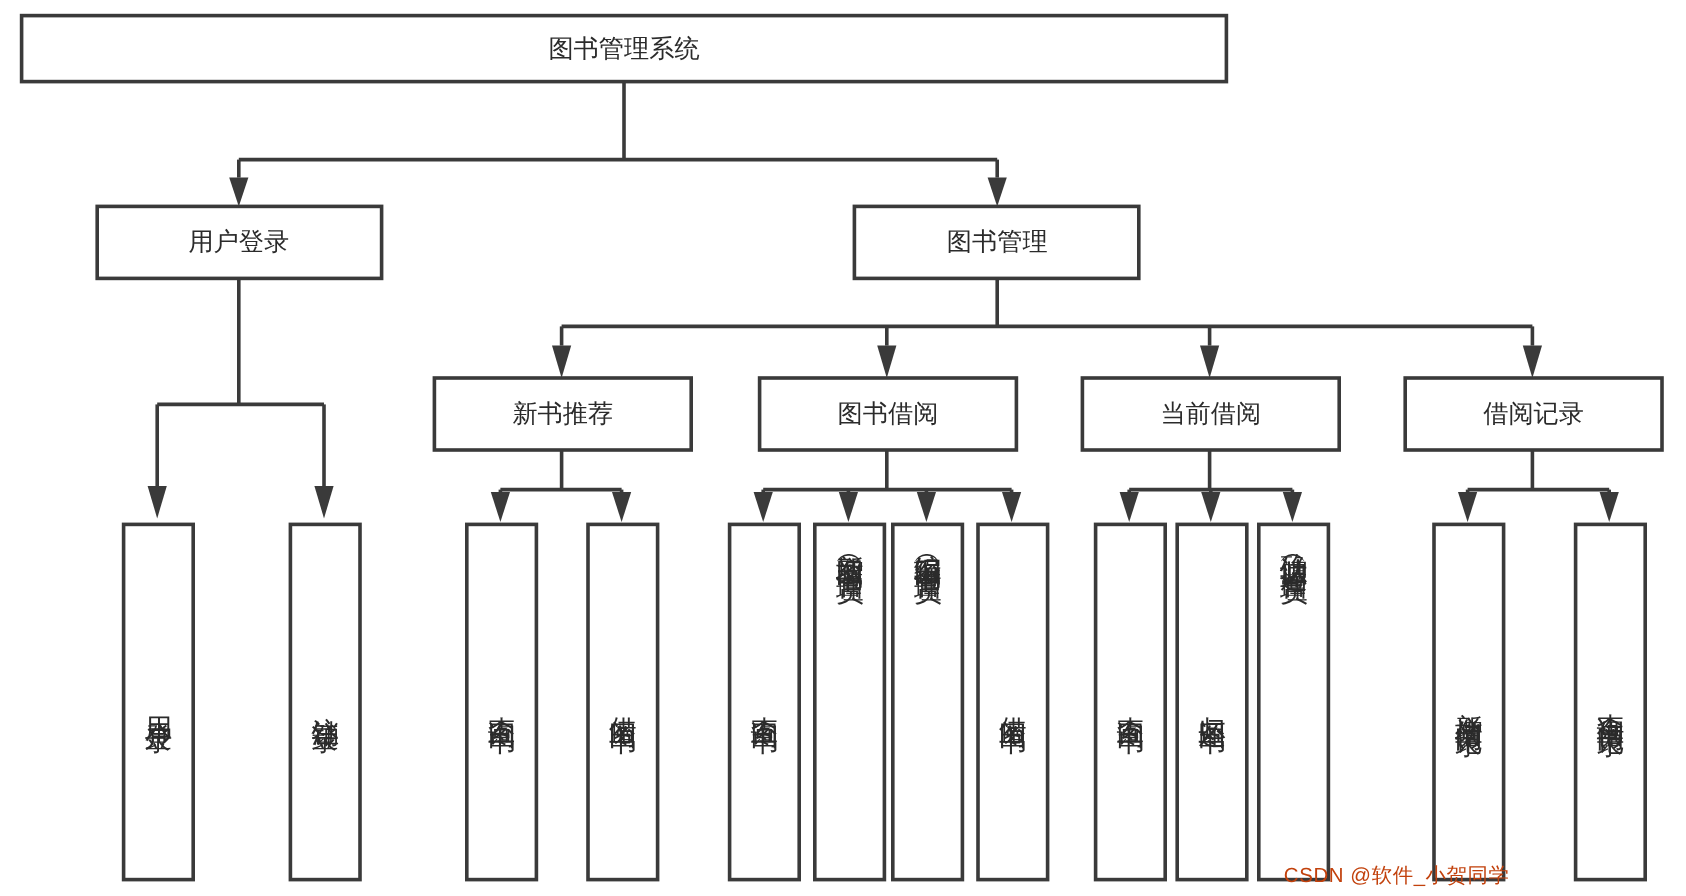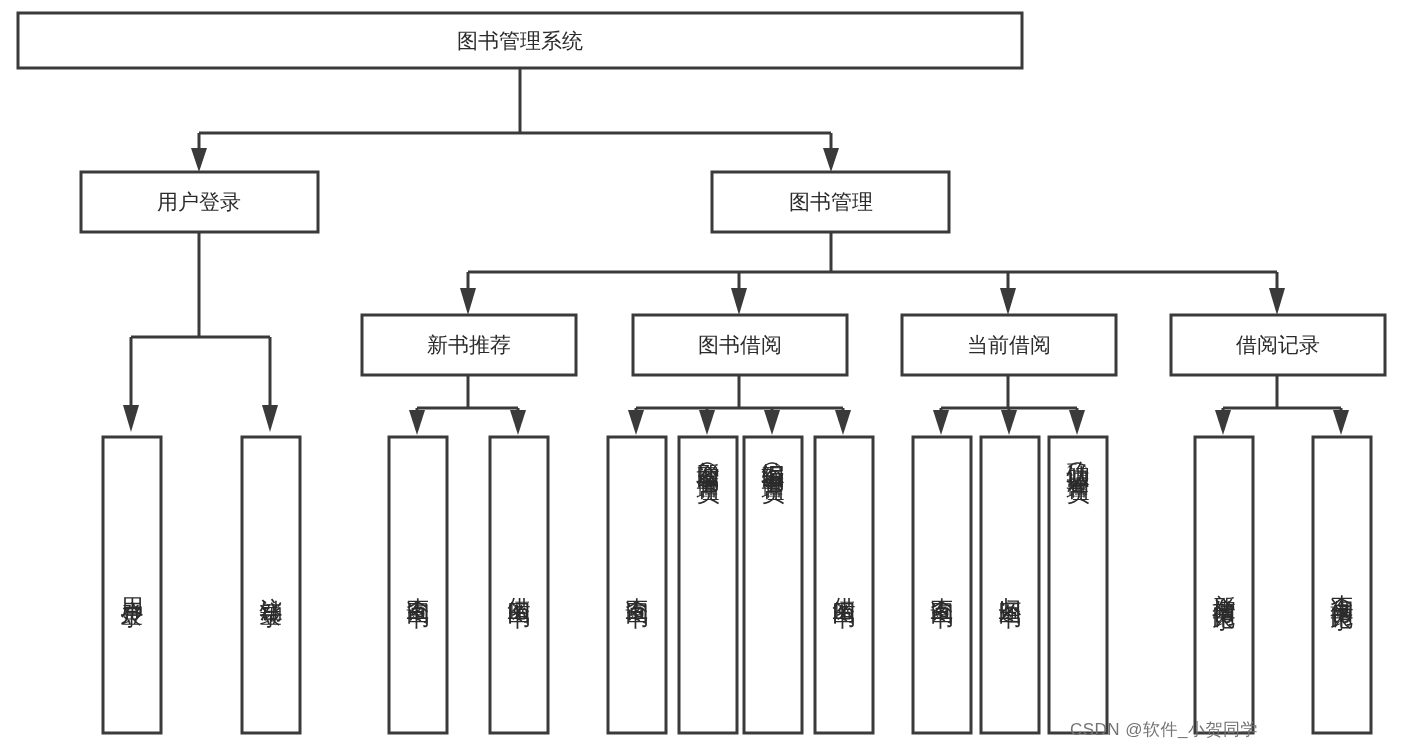--- a/index.html
+++ b/index.html
@@ -48,21 +48,21 @@
     fill: #2b2b2b;
     text-anchor: middle;
     dominant-baseline: middle;
   }
   .watermark-text {
     position: absolute;
     right: 8px;
     bottom: 6px;
     font-family: "Liberation Sans", "DejaVu Sans", sans-serif;
     font-size: 17px;
-    color: #737373;
+    color: #c2410c;
     white-space: nowrap;
     letter-spacing: 0.5px;
     margin-left: 26px;
   }
 </style>
 </head>
 <body>
 
 <div id="diagram-root">
 

